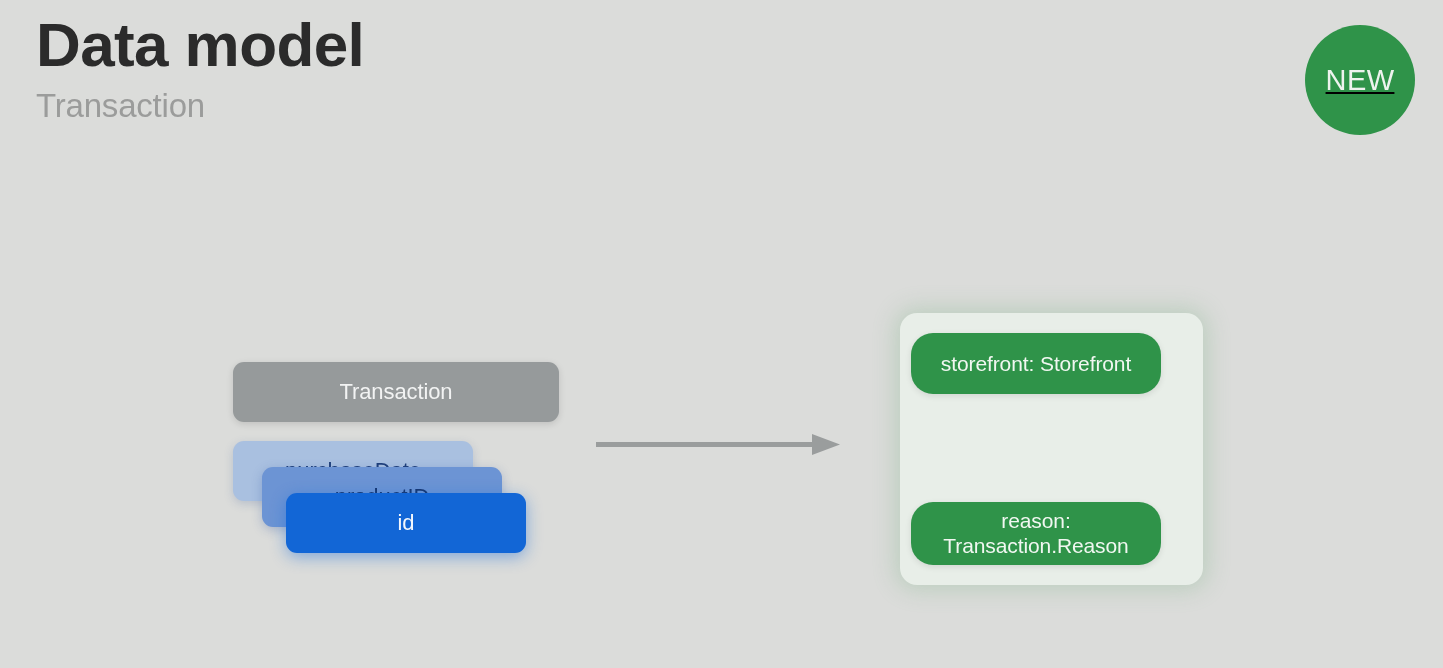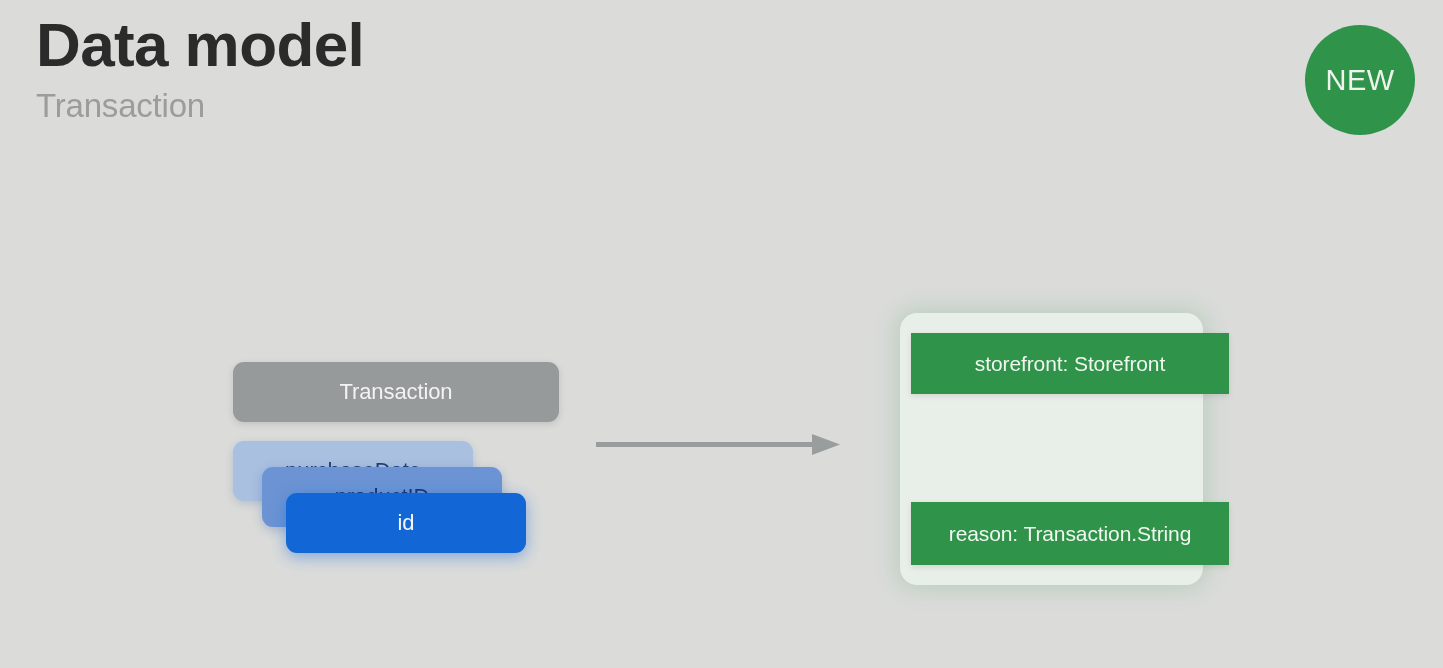--- a/index.html
+++ b/index.html
@@ -46,20 +46,21 @@
     position: absolute;
     left: 1305px;
     top: 25px;
     width: 110px;
     height: 110px;
     border-radius: 50%;
     background: #2f9349;
     display: flex;
     align-items: center;
     justify-content: center;
+    text-decoration: underline;
   }
   .new-badge-label {
     color: #eef3ee;
     font-size: 29px;
     font-weight: 500;
     letter-spacing: 0.4px;
   }
 
   
   .left-stack {
@@ -146,23 +147,23 @@
     border-radius: 17px;
     background: #e8eee8;
     box-shadow: 0 0 22px 5px rgba(120,175,130,0.30);
     padding: 20px 11px;
     box-sizing: border-box;
     display: flex;
     flex-direction: column;
     justify-content: space-between;
   }
   .member-card {
-    width: 318px;
+    width: 250px;
     min-height: 61px;
-    border-radius: 0;
+    border-radius: 22px;
     background: #2f9349;
     display: flex;
     align-items: center;
     justify-content: center;
     text-align: center;
     padding: 6px 10px;
     box-sizing: border-box;
     box-shadow: 0 2px 6px rgba(0,0,0,0.10);
   }
   .member-card.tall { min-height: 63px; }
@@ -213,16 +214,16 @@
 </div>
 
 <div class="member-group">
 
   <div class="member-card">
     <span class="member-card-label">storefront: Storefront</span>
   </div>
 
 
   <div class="member-card tall">
-    <span class="member-card-label">reason: Transaction.String</span>
+    <span class="member-card-label">reason: Transaction.Reason</span>
   </div>
 
 </div>
 
 </body></html>

